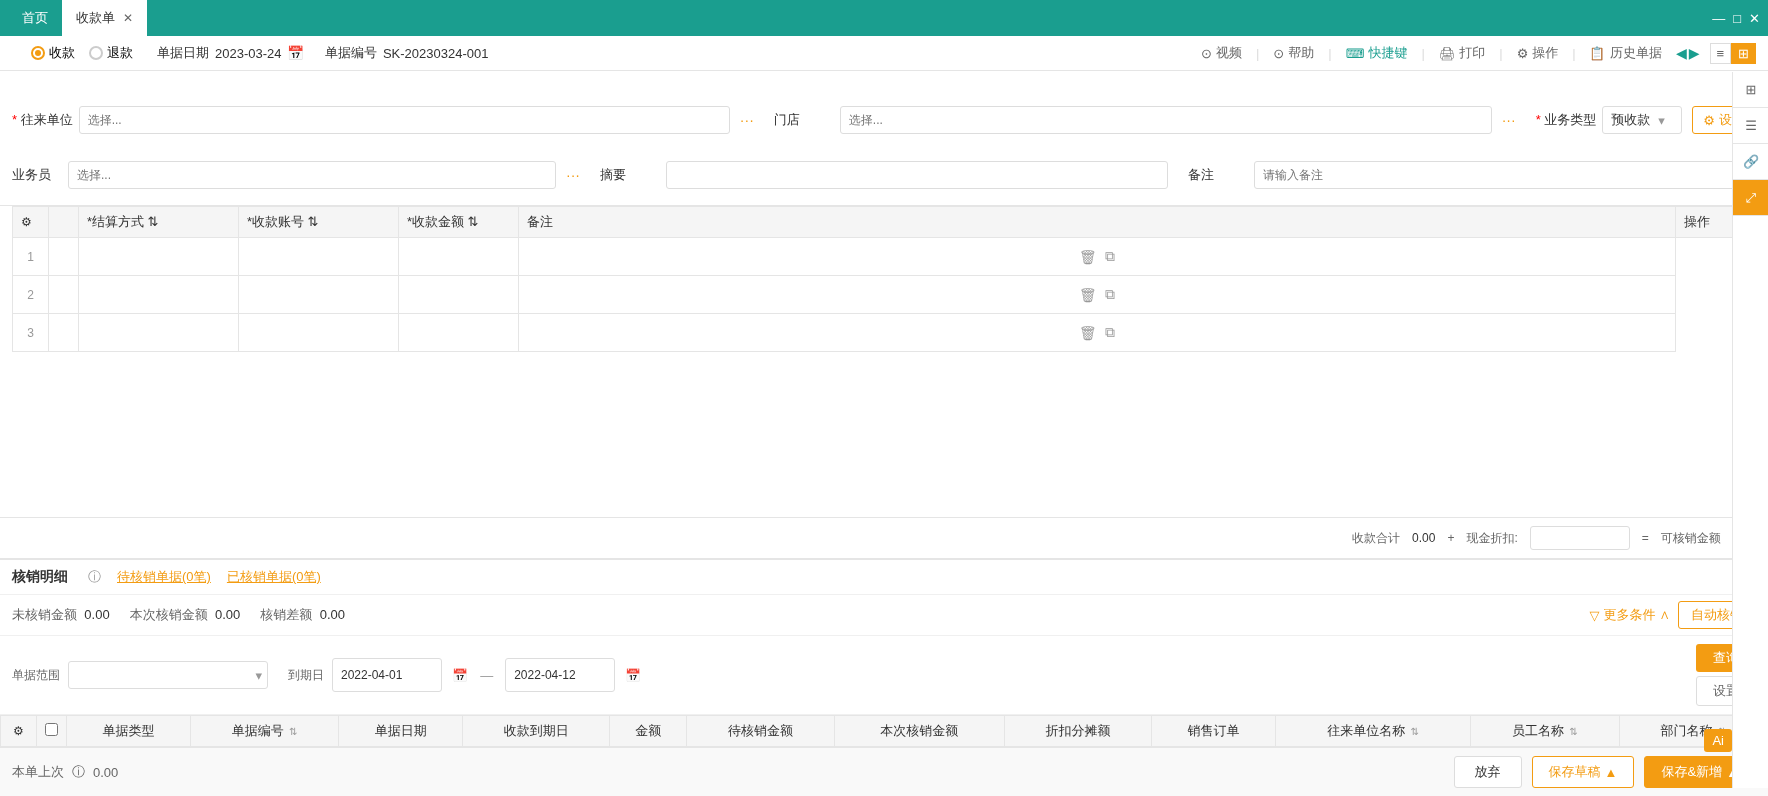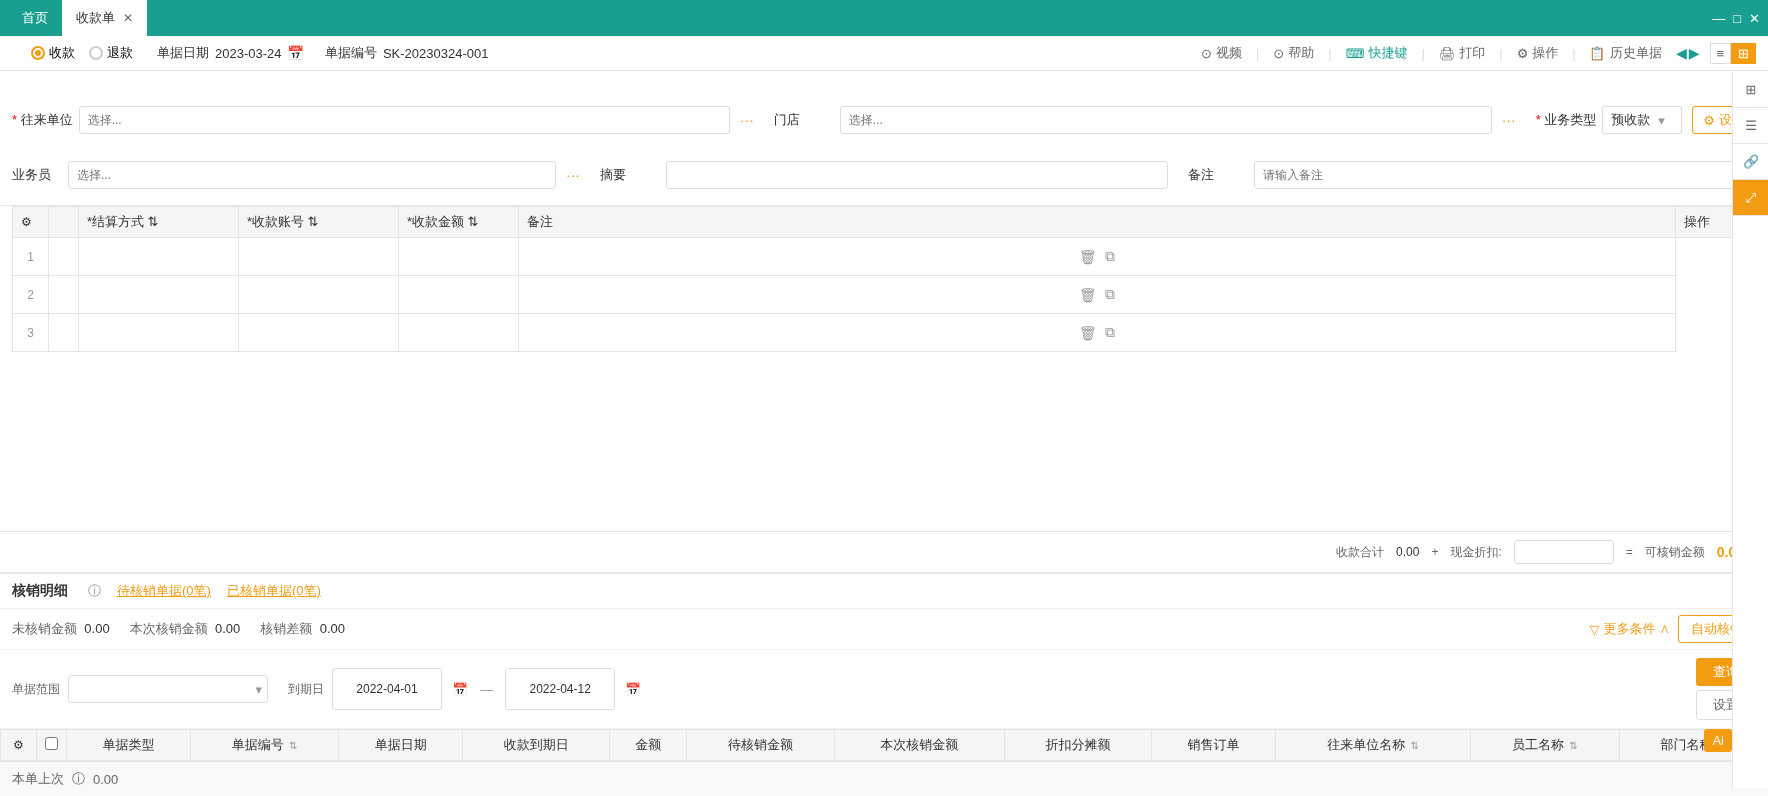--- a/index.html
+++ b/index.html
@@ -142,21 +142,21 @@
     .th-ops { width: 80px; text-align: center; }
     .col-settle { width: 160px; }
     .col-account { width: 160px; }
     .col-amount { width: 120px; }
     .op-btns { display: flex; justify-content: center; align-items: center; gap: 8px; padding: 0 8px; }
     .op-btn { color: #999; cursor: pointer; font-size: 14px; }
 
     
     .summary-row {
       display: flex; align-items: center; justify-content: flex-end;
-      padding: 8px 24px; border-top: 1px solid #e5e5e5;
+      padding: 8px 8px; border-top: 1px solid #e5e5e5;
       background: #fff; gap: 12px;
     }
     .summary-text { color: #666; font-size: 12px; }
     .summary-value { color: #333; font-size: 12px; }
     .summary-highlight { color: #f39c12; font-size: 14px; font-weight: bold; }
     .discount-input {
       width: 100px; height: 24px; border: 1px solid #ddd; border-radius: 3px;
       padding: 0 6px; font-size: 12px;
     }
 
@@ -203,22 +203,22 @@
       height: 28px; border: 1px solid #ddd; border-radius: 3px;
       padding: 0 24px 0 8px; font-size: 12px; color: #333;
       background: #fff; min-width: 200px; cursor: pointer;
       appearance: none; position: relative;
     }
     .select-wrap { position: relative; display: inline-flex; align-items: center; }
     .select-wrap .chevron {
       position: absolute; right: 6px; pointer-events: none; color: #999;
     }
     .date-input {
-      height: 42px; border: 1px solid #ddd; border-radius: 3px;
-      padding: 0 8px; font-size: 12px; color: #333; width: 110px; text-align: center;
+      height: 34px; border: 1px solid #ddd; border-radius: 3px;
+      padding: 0 8px; font-size: 12px; color: #333; width: 110px;
     }
     .date-icon { color: #999; cursor: pointer; font-size: 13px; margin-left: 2px; }
     .date-sep { color: #999; margin: 0 4px; }
     .query-btn {
       background: #f39c12; border: none; color: #fff;
       border-radius: 3px; padding: 5px 16px; cursor: pointer; font-size: 12px;
     }
     .settings-btn2 {
       background: #fff; border: 1px solid #ddd; color: #666;
       border-radius: 3px; padding: 5px 16px; cursor: pointer; font-size: 12px;
@@ -592,20 +592,33 @@
       </table>
     </div>
   </div>
 
   <div class="footer">
     <div class="footer-left">
       <span>本单上次</span>
       <span>ⓘ</span>
       <span>0.00</span>
     </div>
+    <div class="footer-right">
+      <button class="btn-discard">
+        <span>放弃</span>
+      </button>
+      <button class="btn-save-draft">
+        <span>保存草稿</span>
+        <span>▲</span>
+      </button>
+      <button class="btn-save-new">
+        <span>保存&amp;新增</span>
+        <span>▲</span>
+      </button>
+    </div>
   </div>
 
   <div class="right-panel">
     <div class="right-panel-btn">
       <span>⊞</span>
     </div>
     <div class="right-panel-btn">
       <span>☰</span>
     </div>
     <div class="right-panel-btn">

